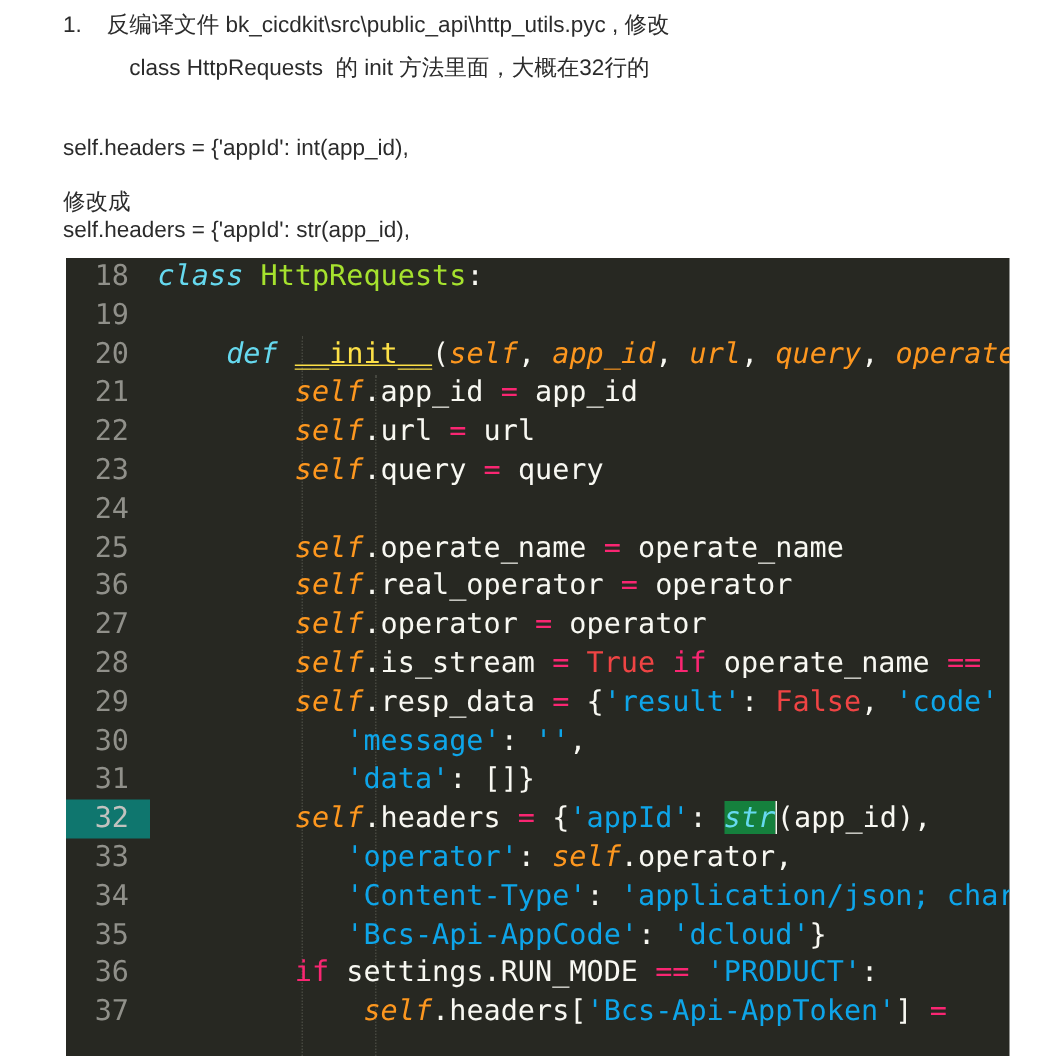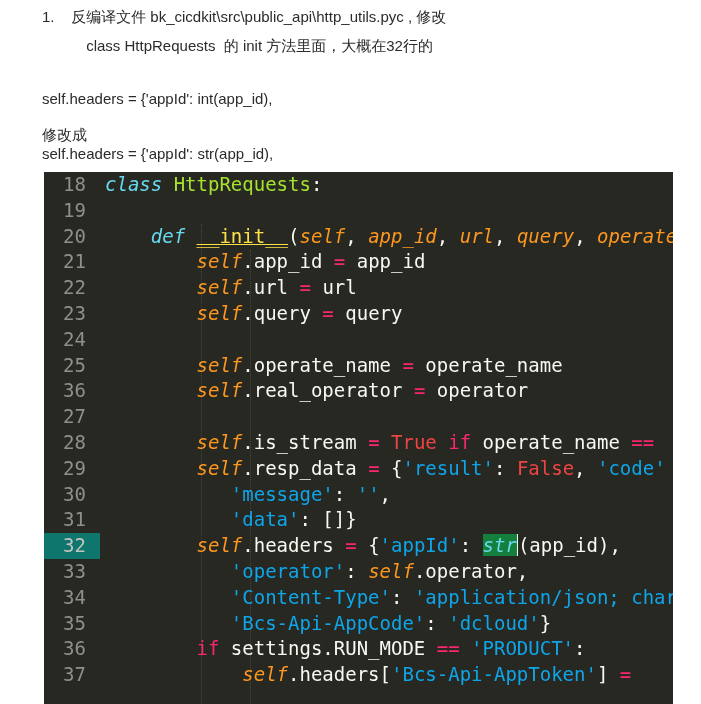--- a/index.html
+++ b/index.html
@@ -52,21 +52,21 @@
   <div class="line"><span class="gutter">22</span><span class="src">        <span class="self">self</span><span>.url </span><span class="op">=</span><span> url</span></span></div>
 
   <div class="line"><span class="gutter">23</span><span class="src">        <span class="self">self</span><span>.query </span><span class="op">=</span><span> query</span></span></div>
 
   <div class="line"><span class="gutter">24</span></div>
 
   <div class="line"><span class="gutter">25</span><span class="src">        <span class="self">self</span><span>.operate_name </span><span class="op">=</span><span> operate_name</span></span></div>
 
   <div class="line"><span class="gutter">36</span><span class="src">        <span class="self">self</span><span>.real_operator </span><span class="op">=</span><span> operator</span></span></div>
 
-  <div class="line"><span class="gutter">27</span></div>
+  <div class="line"><span class="gutter">27</span><span class="src">        <span class="self">self</span><span>.operator </span><span class="op">=</span><span> operator</span></span></div>
 
   <div class="line"><span class="gutter">28</span><span class="src">        <span class="self">self</span><span>.is_stream </span><span class="op">=</span><span> </span><span class="const">True</span><span> </span><span class="op">if</span><span> operate_name </span><span class="op">==</span></span></div>
 
   <div class="line"><span class="gutter">29</span><span class="src">        <span class="self">self</span><span>.resp_data </span><span class="op">=</span><span> {</span><span class="str">'result'</span><span>: </span><span class="const">False</span><span>, </span><span class="str">'code'</span></span></div>
 
   <div class="line"><span class="gutter">30</span><span class="src">           <span class="str">'message'</span><span>: </span><span class="str">''</span><span>,</span></span></div>
 
   <div class="line"><span class="gutter">31</span><span class="src">           <span class="str">'data'</span><span>: []}</span></span></div>
 
   <div class="line hl"><span class="gutter">32</span><span class="src">        <span class="self">self</span><span>.headers </span><span class="op">=</span><span> {</span><span class="str">'appId'</span><span>: </span><span class="kw sel caret-host">str</span><span class="caret"></span><span>(app_id),</span></span></div>

